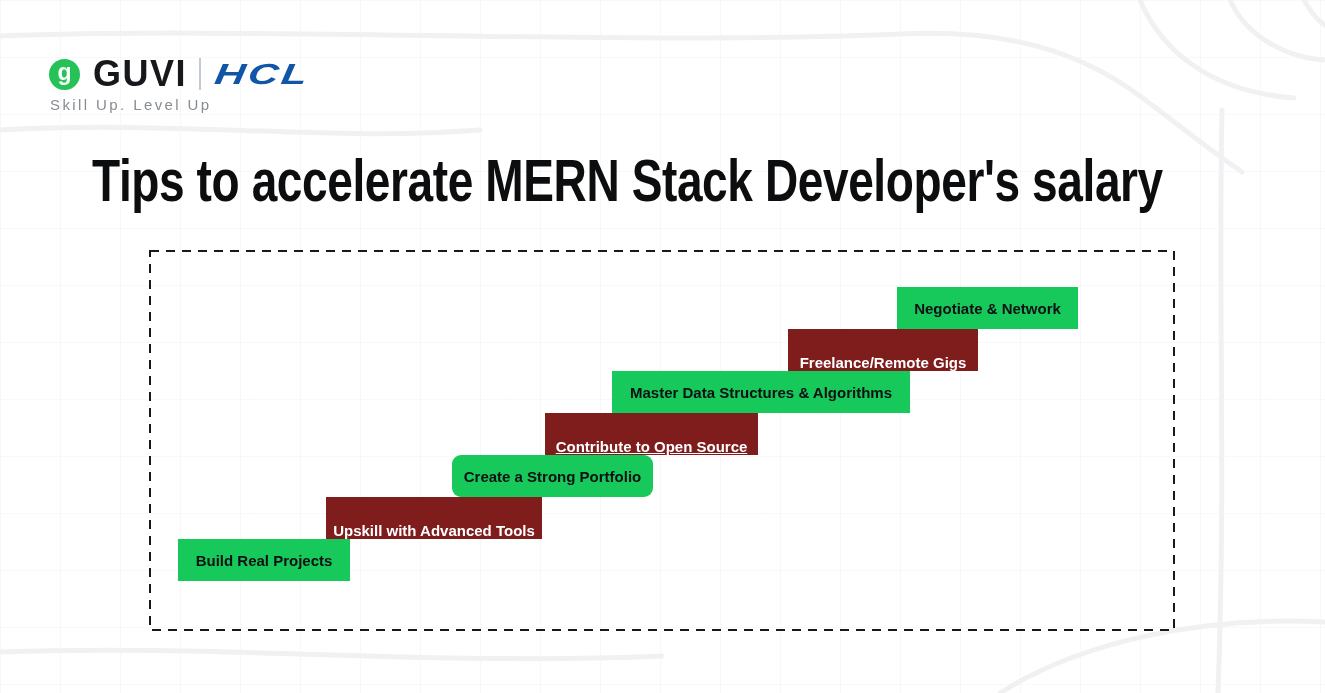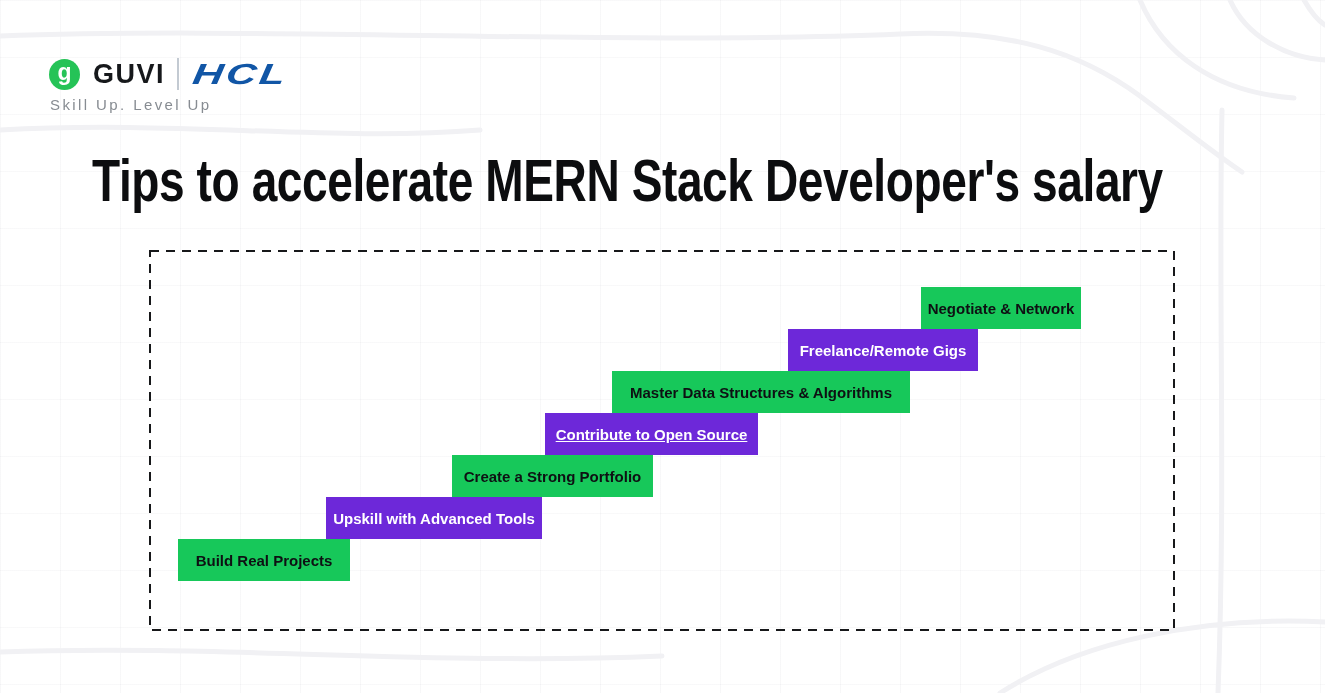--- a/index.html
+++ b/index.html
@@ -30,21 +30,21 @@
     width: 31px; height: 31px; border-radius: 50%;
     background: #25C357;
     display: flex; align-items: center; justify-content: center;
   }
   .logo-circle span {
     color: #ffffff; font-size: 23px; font-weight: 700; line-height: 1;
     transform: translateY(-2px);
   }
   .guvi-word {
     margin-left: 13px;
-    font-size: 27px; font-weight: 700; color: #16181b; letter-spacing: 1.5px;
+    font-size: 36px; font-weight: 700; color: #16181b; letter-spacing: 1.5px;
   }
   .logo-divider {
     width: 2px; height: 32px; background: #c3cad2; margin: 0 14px 0 12px;
   }
   .hcl-word {
     font-size: 29px; font-weight: 800; font-style: italic;
     color: #1156A6; letter-spacing: 2px;
     transform: scaleX(1.45) skewX(-6deg); transform-origin: left center;
   }
   .tagline {
@@ -65,28 +65,28 @@
     position: absolute; left: 149px; top: 250px;
     width: 1026px; height: 381px;
   }
   .stairs-frame > svg.dash-rect { position: absolute; inset: 0; }
   .step {
     position: absolute; height: 42px;
     display: flex; align-items: center; justify-content: center;
     font-size: 15px; font-weight: 700; white-space: nowrap;
   }
   .step.green  { background: #17C85A; color: #0e1013; }
-  .step.purple { background: #6d28d9; color: #ffffff; }
+  .step.purple { background: #7f1d1d; color: #ffffff; align-items: flex-end; }
   .step-1 { left: 29px;  top: 289px; width: 172px; }
   .step-2 { left: 177px; top: 247px; width: 216px; }
-  .step-3 { left: 303px; top: 205px; width: 201px; }
+  .step-3 { left: 303px; top: 205px; width: 201px; border-radius: 9px; }
   .step-4 { left: 396px; top: 163px; width: 213px; text-decoration: underline; }
   .step-5 { left: 463px; top: 121px; width: 298px; }
   .step-6 { left: 639px; top: 79px;  width: 190px; }
-  .step-7 { left: 772px; top: 37px;  width: 160px; }
+  .step-7 { left: 748px; top: 37px;  width: 181px; }
 </style>
 </head>
 <body>
 
 <div class="grid-bg"></div>
 <svg class="curves-bg" width="1325" height="693" viewBox="0 0 1325 693">
   <path d="M0 36 C 260 26, 620 46, 900 34 C 1010 29, 1080 52, 1140 96 C 1180 126, 1212 152, 1242 172"></path>
   <path d="M1140 0 C 1162 52, 1212 92, 1294 98"></path>
   <path d="M1230 0 C 1246 36, 1286 58, 1325 60"></path>
   <path d="M1304 0 C 1312 14, 1320 22, 1325 25"></path>

